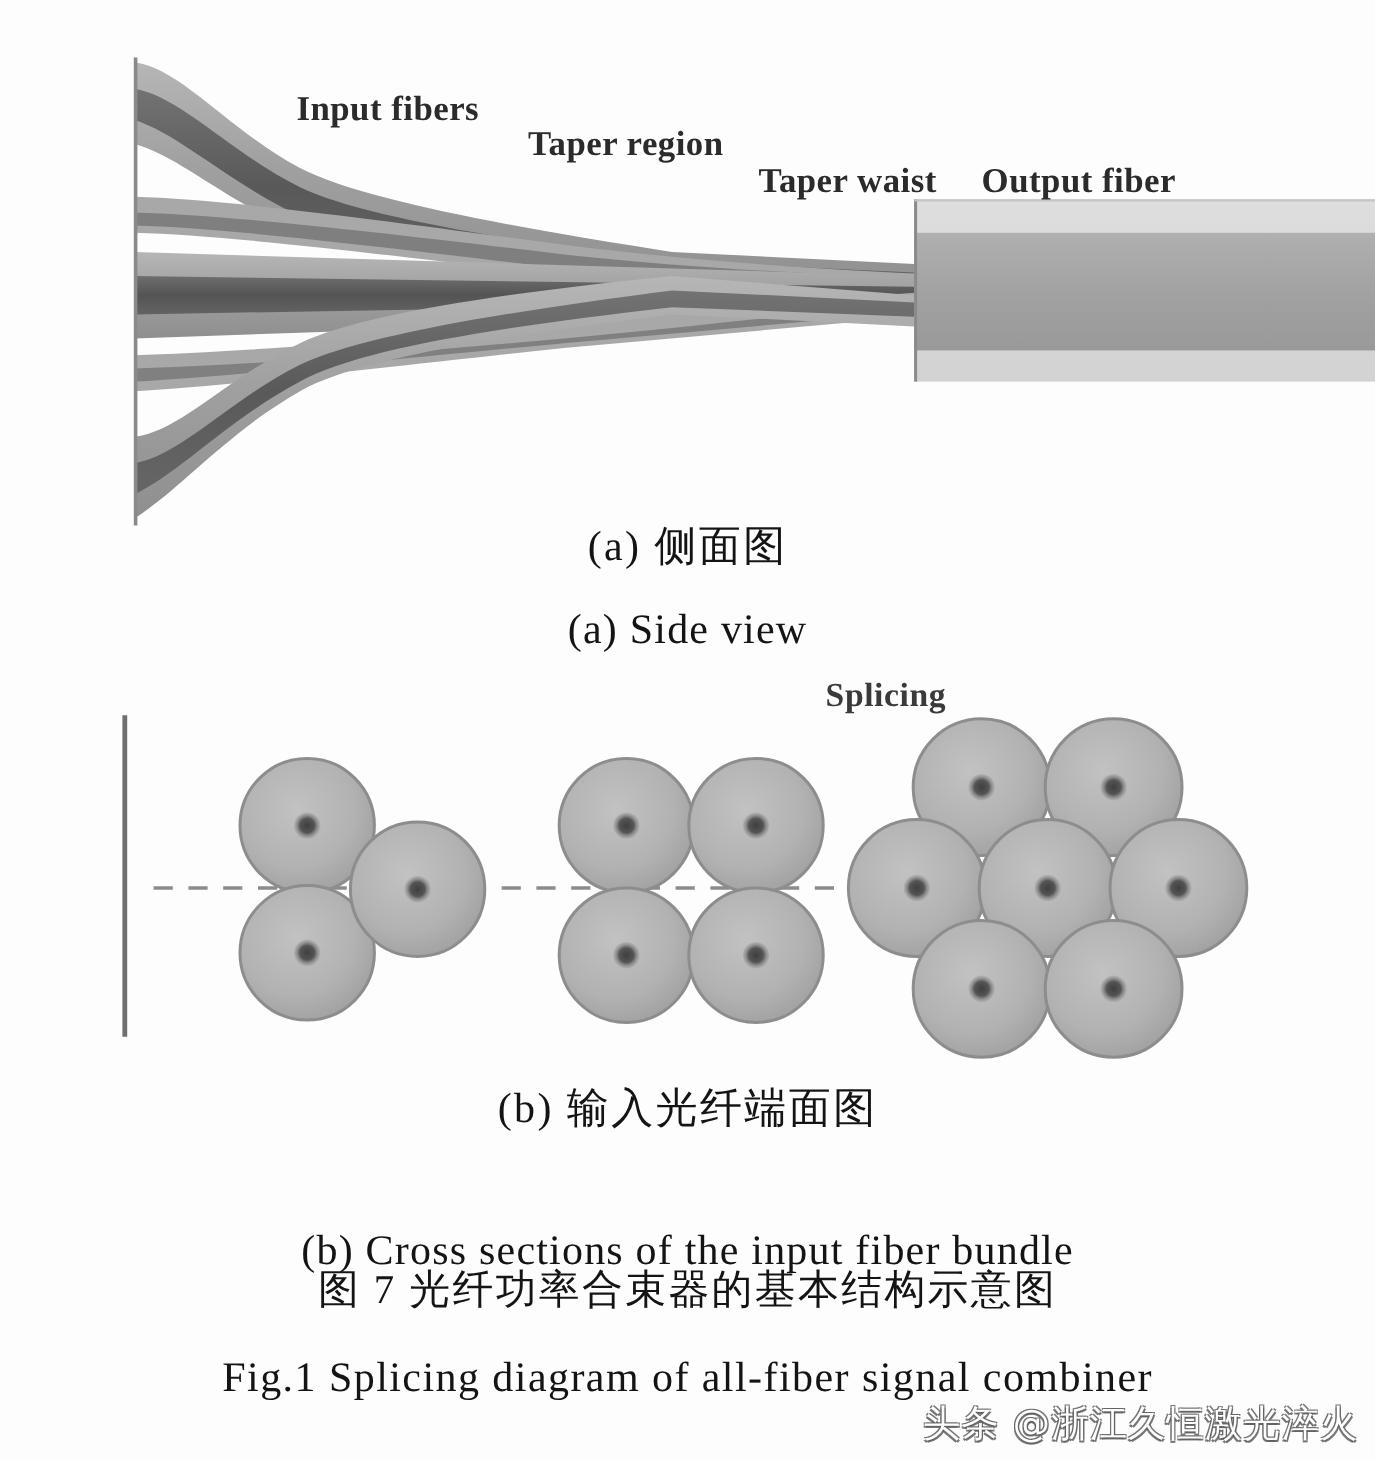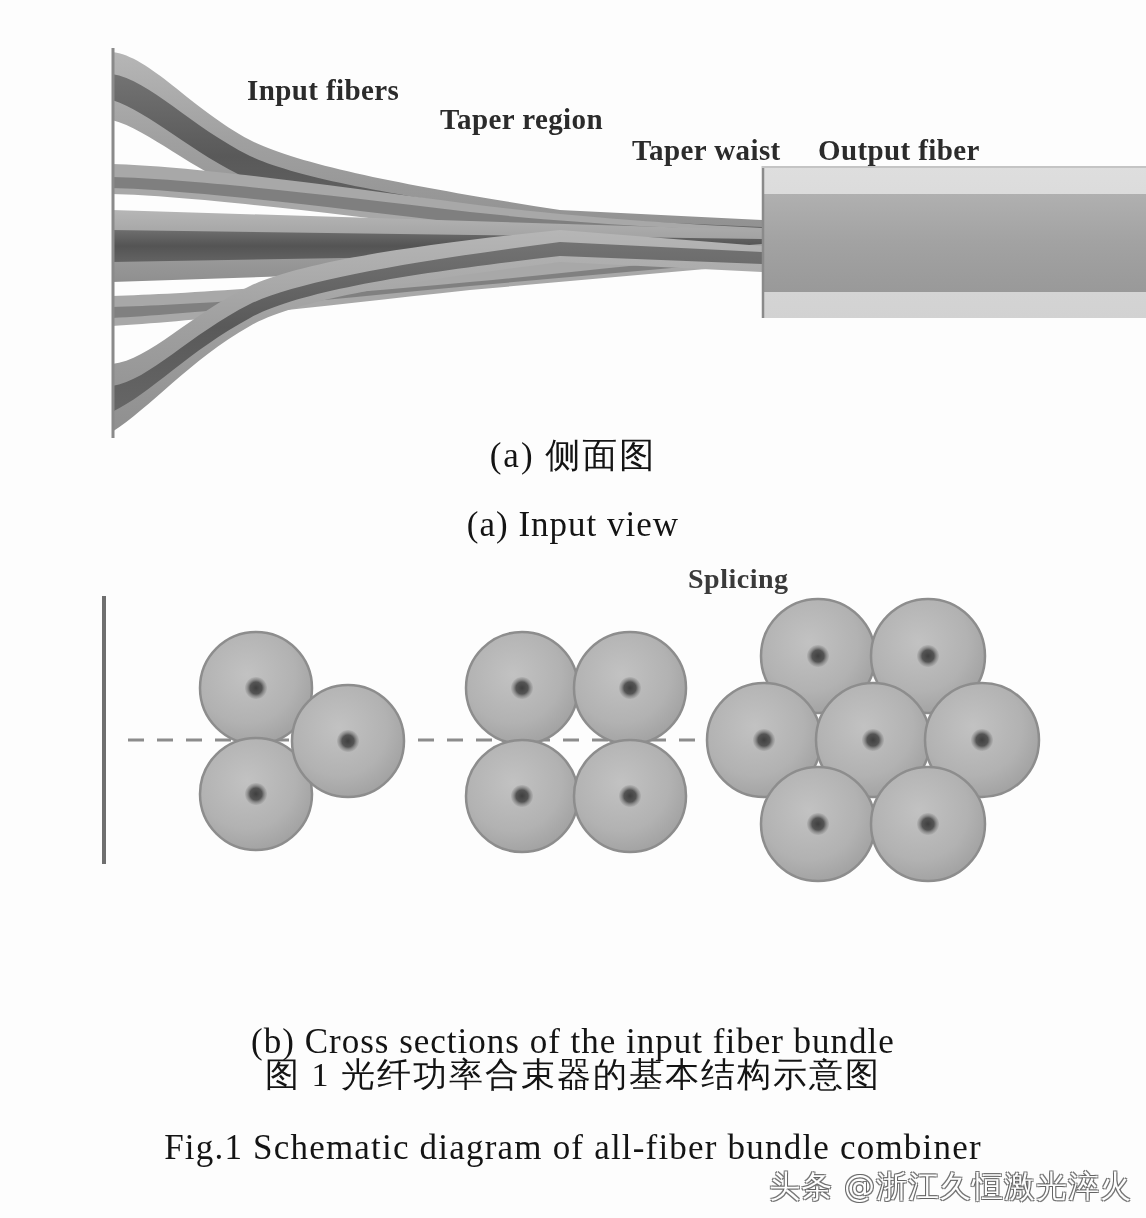--- a/index.html
+++ b/index.html
@@ -165,21 +165,21 @@
       </g>
 
       <text class="fiber-label" x="247" y="66">Input fibers</text>
       <text class="fiber-label" x="440" y="95">Taper region</text>
       <text class="fiber-label" x="632" y="126">Taper waist</text>
       <text class="fiber-label" x="818" y="126">Output fiber</text>
     </svg>
   </div>
 
   <div class="caption-line cap-cn cap-a-cn">(a) 侧面图</div>
-  <div class="caption-line cap-en cap-a-en">(a) Input view</div>
+  <div class="caption-line cap-en cap-a-en">(a) Side view</div>
 
   <div class="panel-b">
     <svg viewBox="0 0 1146 340" xmlns="http://www.w3.org/2000/svg">
       <defs>
         <radialGradient id="gFiberCircle" cx="42%" cy="38%" r="72%">
           <stop offset="0%" stop-color="#c2c2c2"></stop>
           <stop offset="60%" stop-color="#b2b2b2"></stop>
           <stop offset="100%" stop-color="#9c9c9c"></stop>
         </radialGradient>
         <radialGradient id="gFiberCore" cx="50%" cy="50%" r="50%">
@@ -255,20 +255,21 @@
         <g>
           <circle cx="928" cy="276" r="57" fill="url(#gFiberCircle)" stroke="#8d8d8d" stroke-width="2.5"></circle>
           <circle cx="928" cy="276" r="11" fill="url(#gFiberCore)"></circle>
         </g>
       </g>
 
       <text class="splice-label" x="688" y="40">Splicing</text>
     </svg>
   </div>
 
+  <div class="caption-line cap-cn cap-b-cn">(b) 输入光纤端面图</div>
   <div class="caption-line cap-en cap-b-en">(b) Cross sections of the input fiber bundle</div>
 
-  <div class="caption-line cap-cn cap-fig-cn">图 1 光纤功率合束器的基本结构示意图</div>
-  <div class="caption-line cap-en cap-fig-en">Fig.1 Schematic diagram of all-fiber bundle combiner</div>
+  <div class="caption-line cap-cn cap-fig-cn">图 7 光纤功率合束器的基本结构示意图</div>
+  <div class="caption-line cap-en cap-fig-en">Fig.1 Splicing diagram of all-fiber signal combiner</div>
 
   <div class="watermark">头条 @浙江久恒激光淬火</div>
 
 </div>
 
 </body></html>

